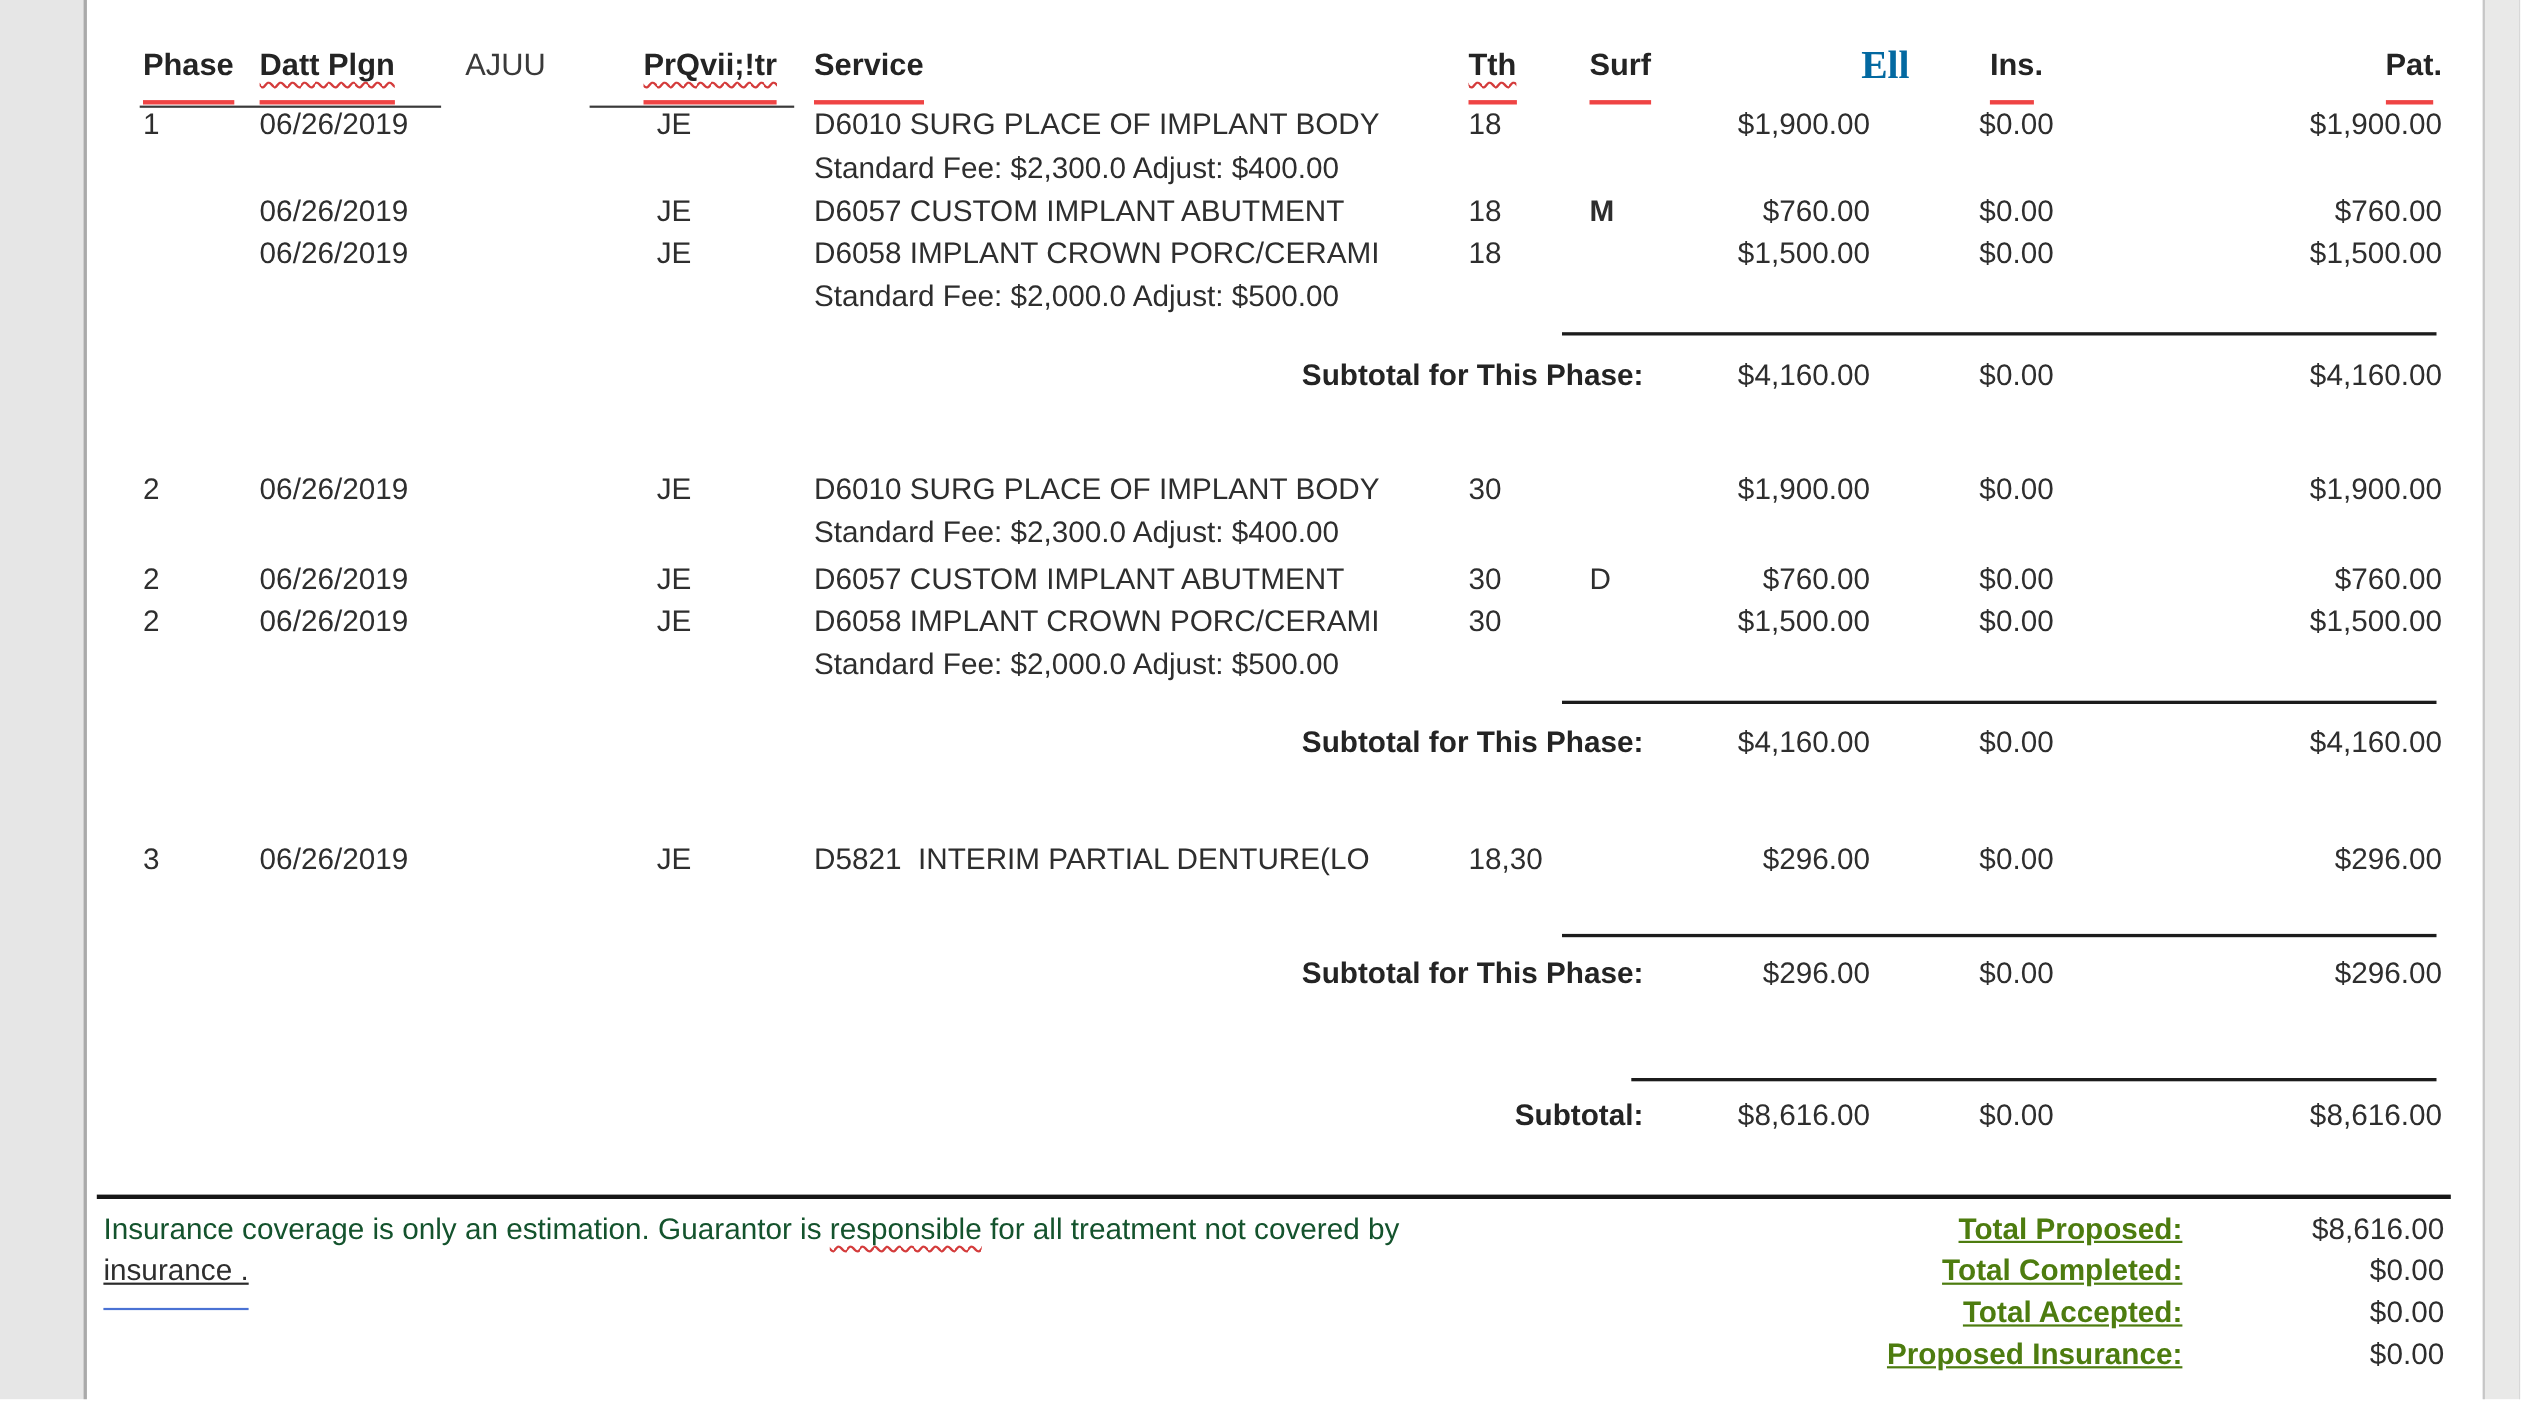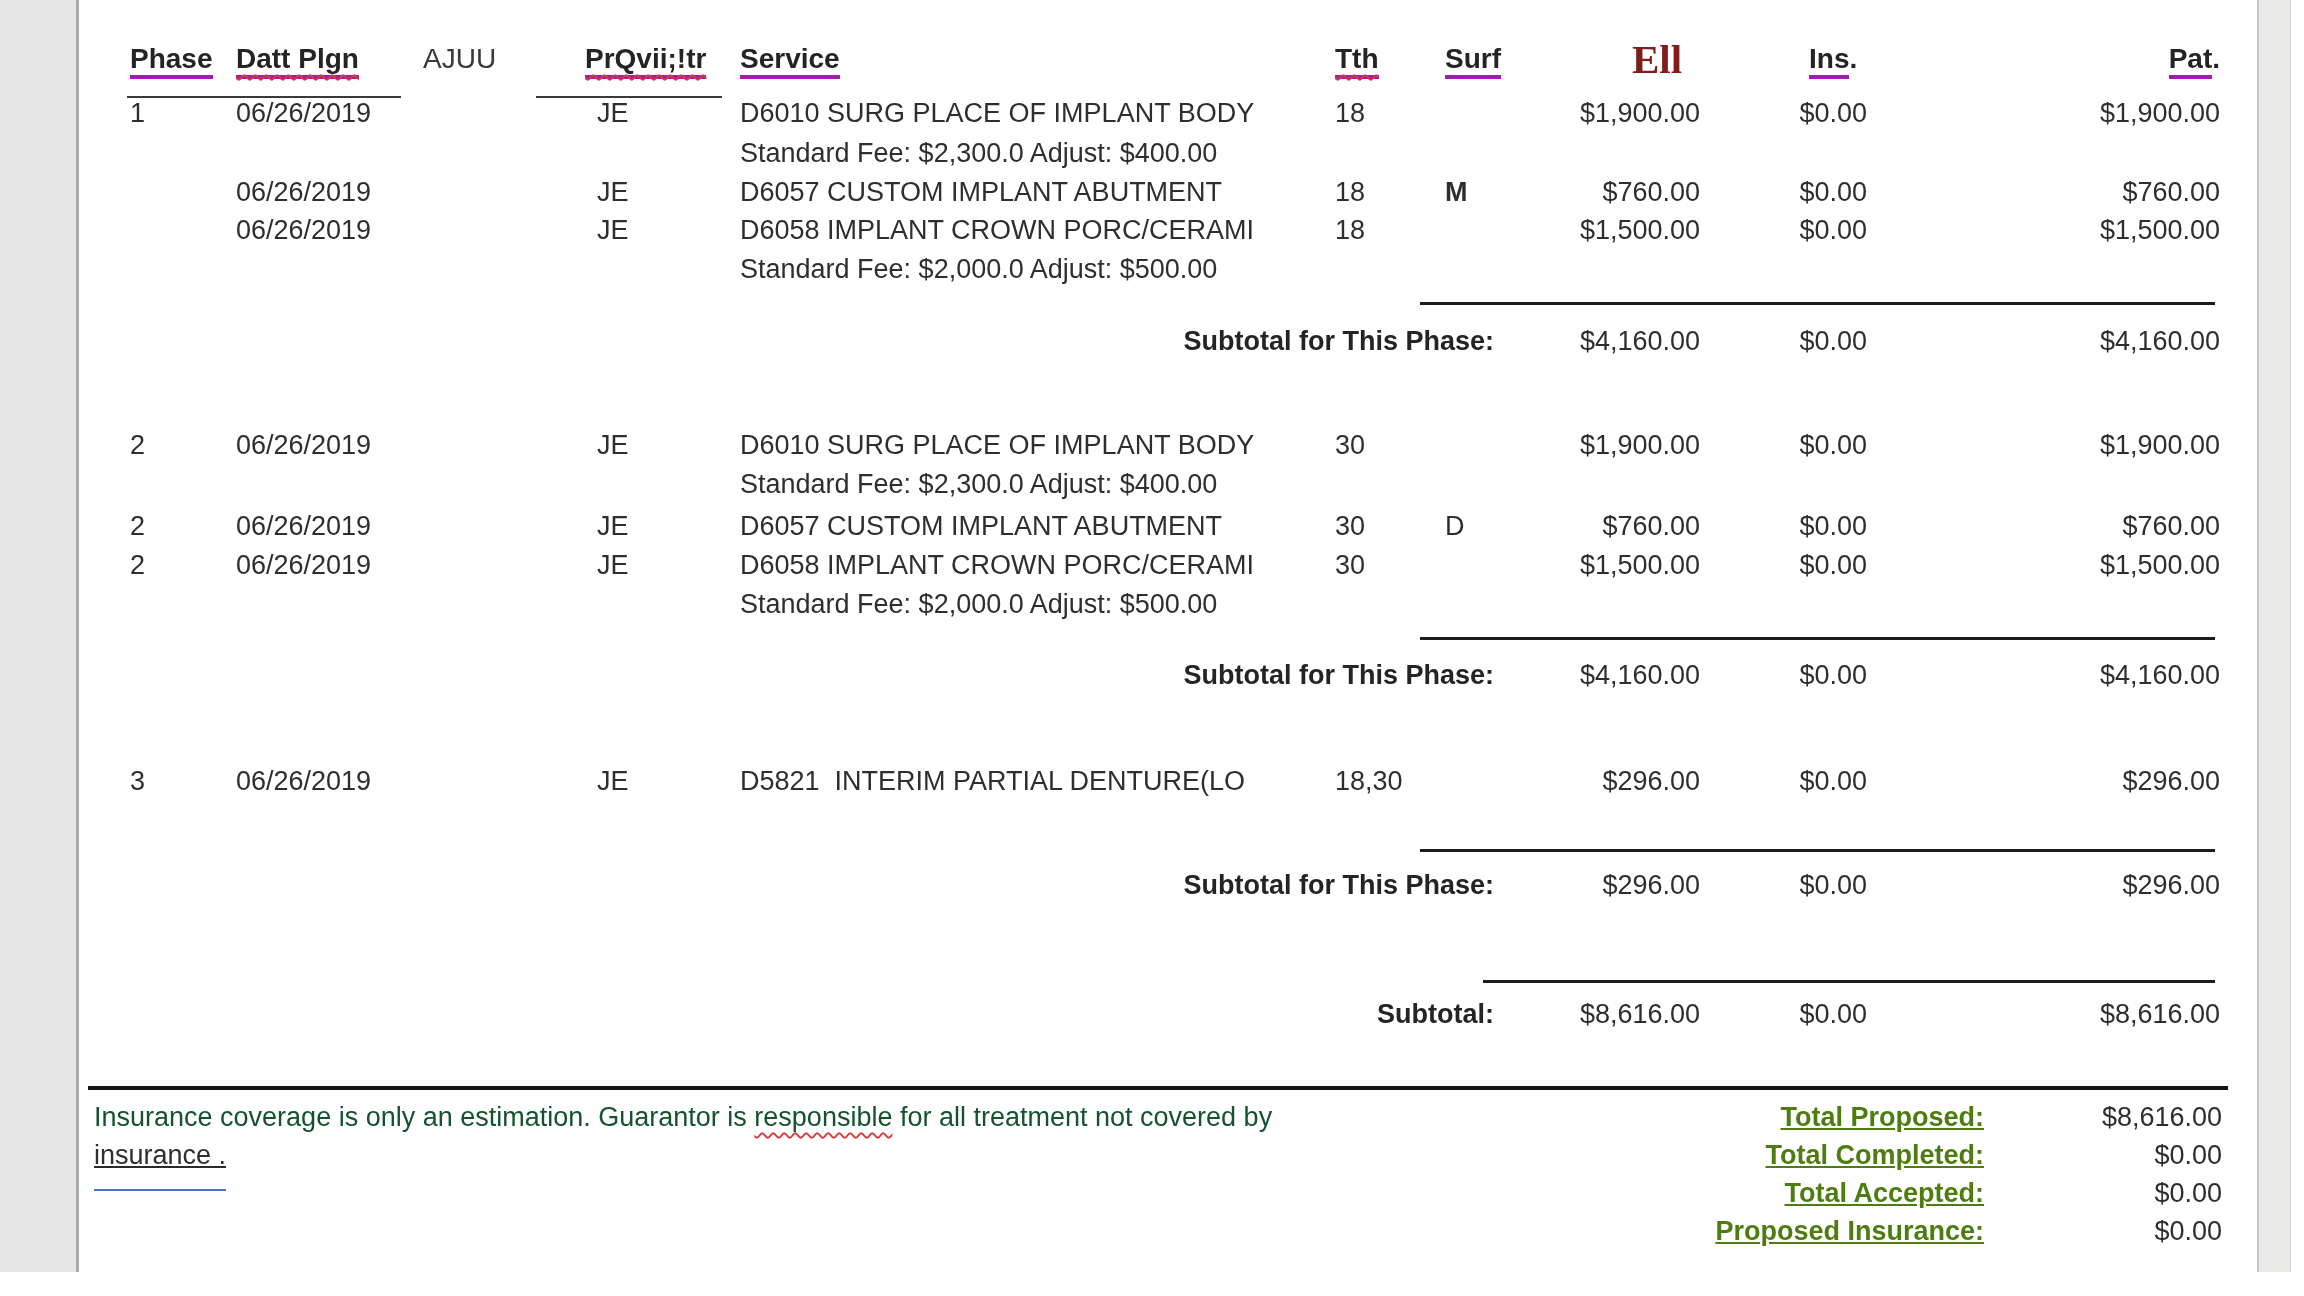--- a/index.html
+++ b/index.html
@@ -13,26 +13,26 @@
   .hdr{font-weight:bold;font-size:28px;color:#242424;}
   .c-phase{position:absolute;left:130px;}
   .c-date{position:absolute;left:236px;}
   .c-extra{position:absolute;left:423px;}
   .c-prov{position:absolute;left:585px;}
   .c-prov-val{position:absolute;left:597px;}
   .c-svc{position:absolute;left:740px;white-space:pre;}
   .c-tth{position:absolute;left:1335px;}
   .c-surf{position:absolute;left:1445px;}
   .c-fee{position:absolute;right:604px;text-align:right;}
-  .c-feehdr{position:absolute;left:1632px;font-family:"Liberation Serif", serif;font-weight:bold;font-size:41px;color:#7f1d1d;}
+  .c-feehdr{position:absolute;left:1692px;font-family:"Liberation Serif", serif;font-weight:bold;font-size:36px;color:#0369a1;}
   .c-ins{position:absolute;right:437px;text-align:right;}
   .c-inshdr{position:absolute;left:1809px;}
   .c-pat{position:absolute;right:84px;text-align:right;}
   .c-sublabel{position:absolute;right:810px;font-weight:bold;color:#242424;}
-  .u{border-bottom:4px solid #a21caf;padding-bottom:1px;}
+  .u{border-bottom:4px solid #ef4444;padding-bottom:17px;}
   .wavy{text-decoration:underline wavy #d43c3c;text-decoration-thickness:2px;text-underline-offset:6px;}
   .bold{font-weight:bold;}
   .hr-thin{position:absolute;height:2px;background:#3a3a3a;}
   .hr-rule{position:absolute;height:3px;background:#1c1c1c;}
   .hr-big{position:absolute;height:4px;background:#161616;}
   .footer-text{position:absolute;left:94px;white-space:pre;color:#14532d;}
   .ins-link{position:absolute;left:94px;text-decoration:underline;text-decoration-color:#2b2b2b;
             border-bottom:2px solid #4a72d4;padding-bottom:17px;}
   .tot-label{position:absolute;right:320px;text-align:right;font-weight:bold;color:#4d7c0f;text-decoration:underline;}
   .tot-value{position:absolute;right:82px;text-align:right;}

